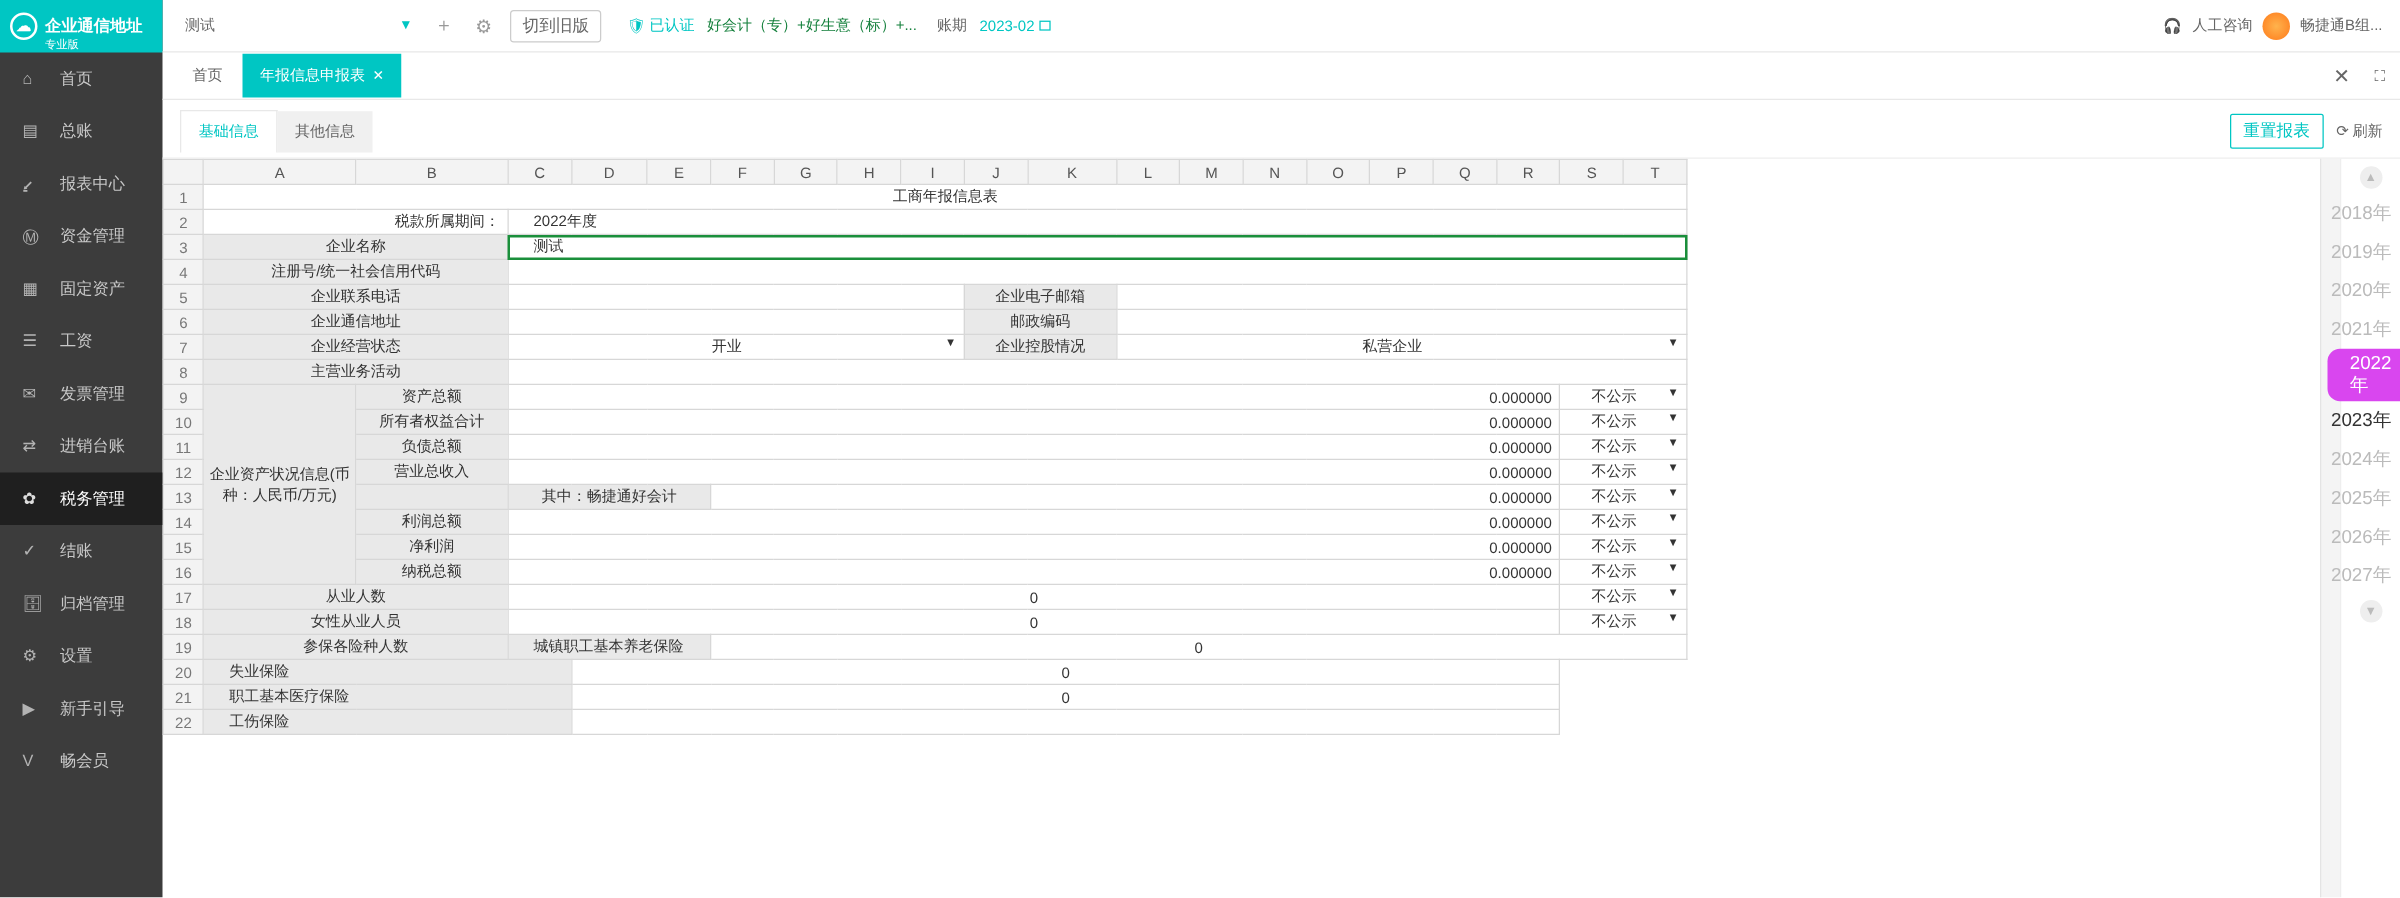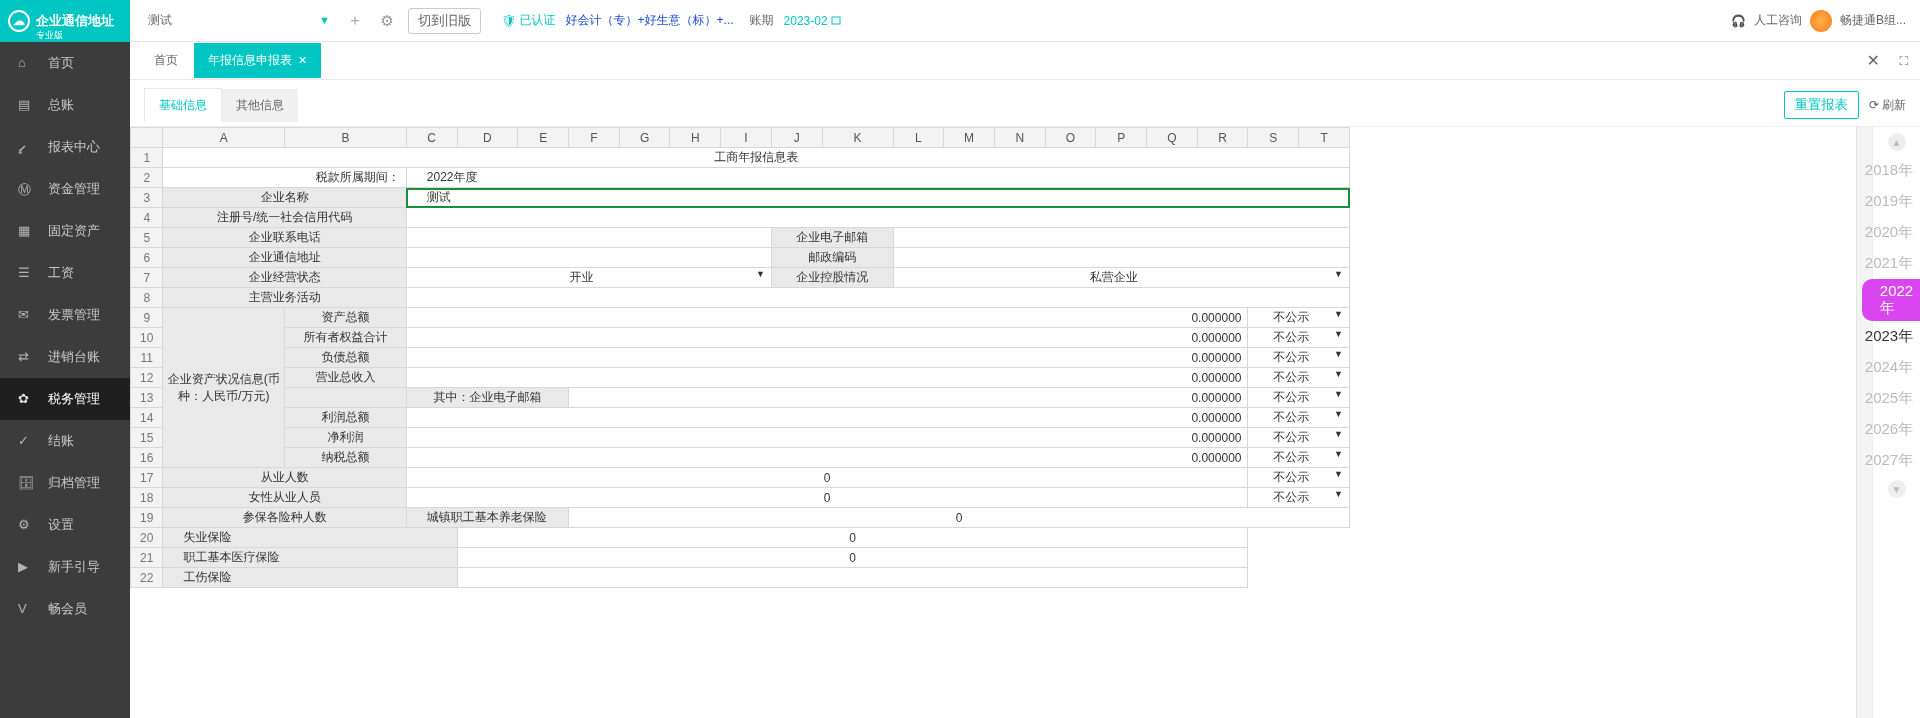--- a/index.html
+++ b/index.html
@@ -16,21 +16,21 @@
 .nav-icon { width: 16px; height: 16px; margin-right: 14px; display: inline-block; opacity: 0.85; }
 
 
 .main { flex: 1; display: flex; flex-direction: column; min-width: 0; }
 .topbar { height: 42px; border-bottom: 1px solid #e8e8e8; display: flex; align-items: center; padding: 0 14px; gap: 10px; }
 .dropdown-org { width: 190px; height: 26px; border: none; border-bottom: 1px solid transparent; color: #666; display: flex; align-items: center; justify-content: space-between; padding: 0 4px; cursor: pointer; }
 .chev { color: #00c6c3; font-size: 11px; }
 .tb-icon { width: 22px; height: 22px; display: flex; align-items: center; justify-content: center; color: #999; cursor: pointer; font-size: 15px; }
 .old-ver-btn { border: 1px solid #ccc; border-radius: 3px; padding: 3px 9px; color: #666; cursor: pointer; background: #fff; }
 .verified { color: #00c6c3; display: flex; align-items: center; gap: 3px; margin-left: 10px; }
-.plan { color: #1d4ed8; }
+.plan { color: #15803d; }
 .period-label { color: #666; margin-left: 6px; }
 .period-val { color: #00c6c3; cursor: pointer; }
 .spacer { flex: 1; }
 .top-right { display: flex; align-items: center; gap: 8px; color: #666; }
 .avatar { width: 22px; height: 22px; border-radius: 50%; background: radial-gradient(circle,#ffb34d,#ff7a1a); }
 
 
 .tabset { height: 38px; border-bottom: 1px solid #e8e8e8; display: flex; align-items: center; padding: 0 10px; gap: 2px; position: relative; }
 .tab { padding: 9px 14px; color: #666; cursor: pointer; }
 .tab.active { background: #00c6c3; color: #fff; border-radius: 0; display: flex; align-items: center; gap: 6px; }
@@ -325,21 +325,21 @@
               </tr>
               <tr>
                 <td class="rownum">12</td>
                 <td class="gh" colspan="1">营业总收入</td>
                 <td class="right" colspan="16">0.000000</td>
                 <td class="" colspan="2">不公示<span class="dd-arrow">▼</span></td>
               </tr>
               <tr>
                 <td class="rownum">13</td>
                 <td class="gh" colspan="1"></td>
-                <td class="gh" colspan="3">其中：企业电子邮箱</td>
+                <td class="gh" colspan="3">其中：畅捷通好会计</td>
                 <td class="right" colspan="13">0.000000</td>
                 <td class="" colspan="2">不公示<span class="dd-arrow">▼</span></td>
               </tr>
               <tr>
                 <td class="rownum">14</td>
                 <td class="gh" colspan="1">利润总额</td>
                 <td class="right" colspan="16">0.000000</td>
                 <td class="" colspan="2">不公示<span class="dd-arrow">▼</span></td>
               </tr>
               <tr>

